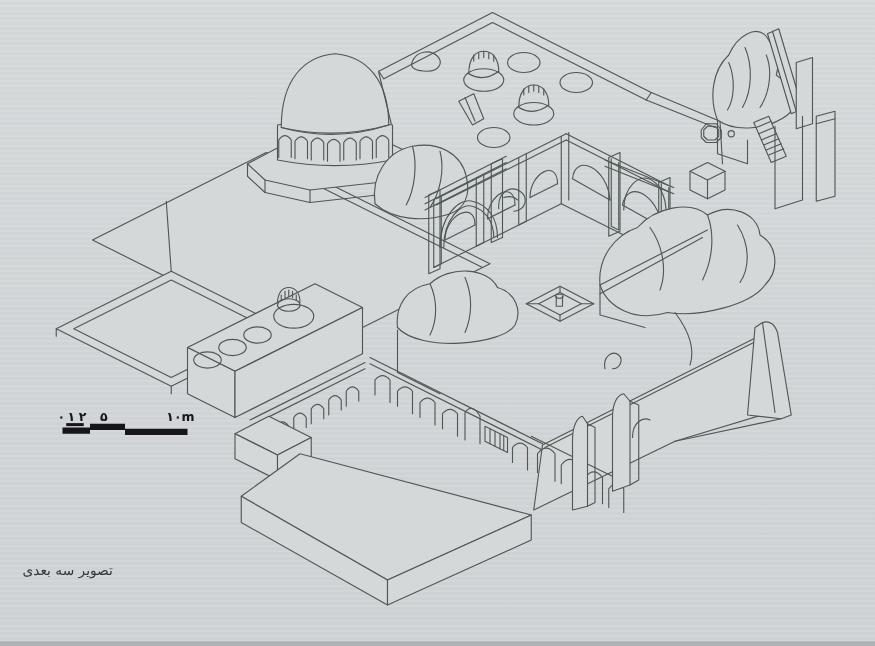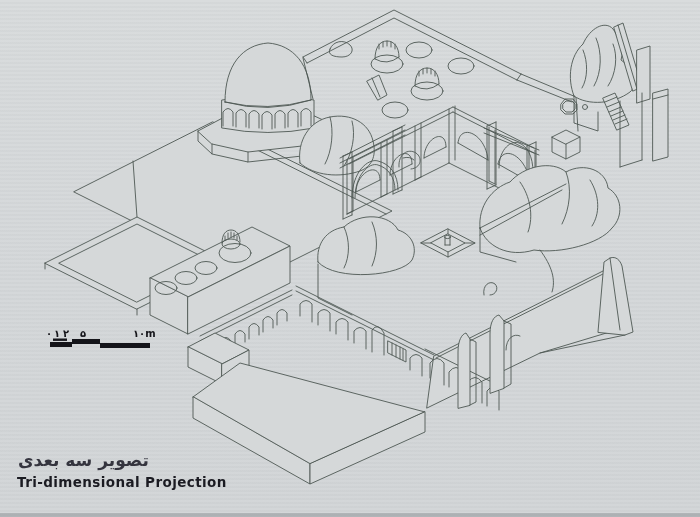--- a/index.html
+++ b/index.html
@@ -25,21 +25,21 @@
     stroke-linecap:round;stroke-linejoin:round;
   }
   .lines .face{fill:#d5d8d9;}
   .scalebar rect{fill:#15151a;}
   .scalebar text{
     fill:#15151a;font-weight:bold;font-size:10px;
     font-family:"DejaVu Sans",sans-serif;
   }
   .caption-fa{
     position:absolute;left:18px;top:450px;width:200px;
-    font-size:17px;color:#34343e;direction:rtl;text-align:left;font-weight:bold;
+    font-size:11px;color:#34343e;direction:rtl;text-align:left;
   }
   .caption-en{
     position:absolute;left:17px;top:474px;width:300px;
     font-size:13.5px;font-weight:600;letter-spacing:.4px;color:#1b1b22;
   }
 </style>
 </head>
 <body>
 
 <div class="stage">
@@ -309,15 +309,14 @@
       <text x="80" y="337">۵</text>
       <text x="133" y="337">۱۰m</text>
       <rect x="53" y="338.5" width="14" height="2.4"></rect>
       <rect x="50" y="342" width="22" height="5"></rect>
       <rect x="72" y="339" width="28" height="5"></rect>
       <rect x="100" y="343" width="50" height="5"></rect>
     </g>
   </svg>
 
   <div class="caption-fa">تصویر سه بعدی</div>
-  <div class="caption-en">Tri-dimensional Projection</div>
 
 </div>
 
 </body></html>

